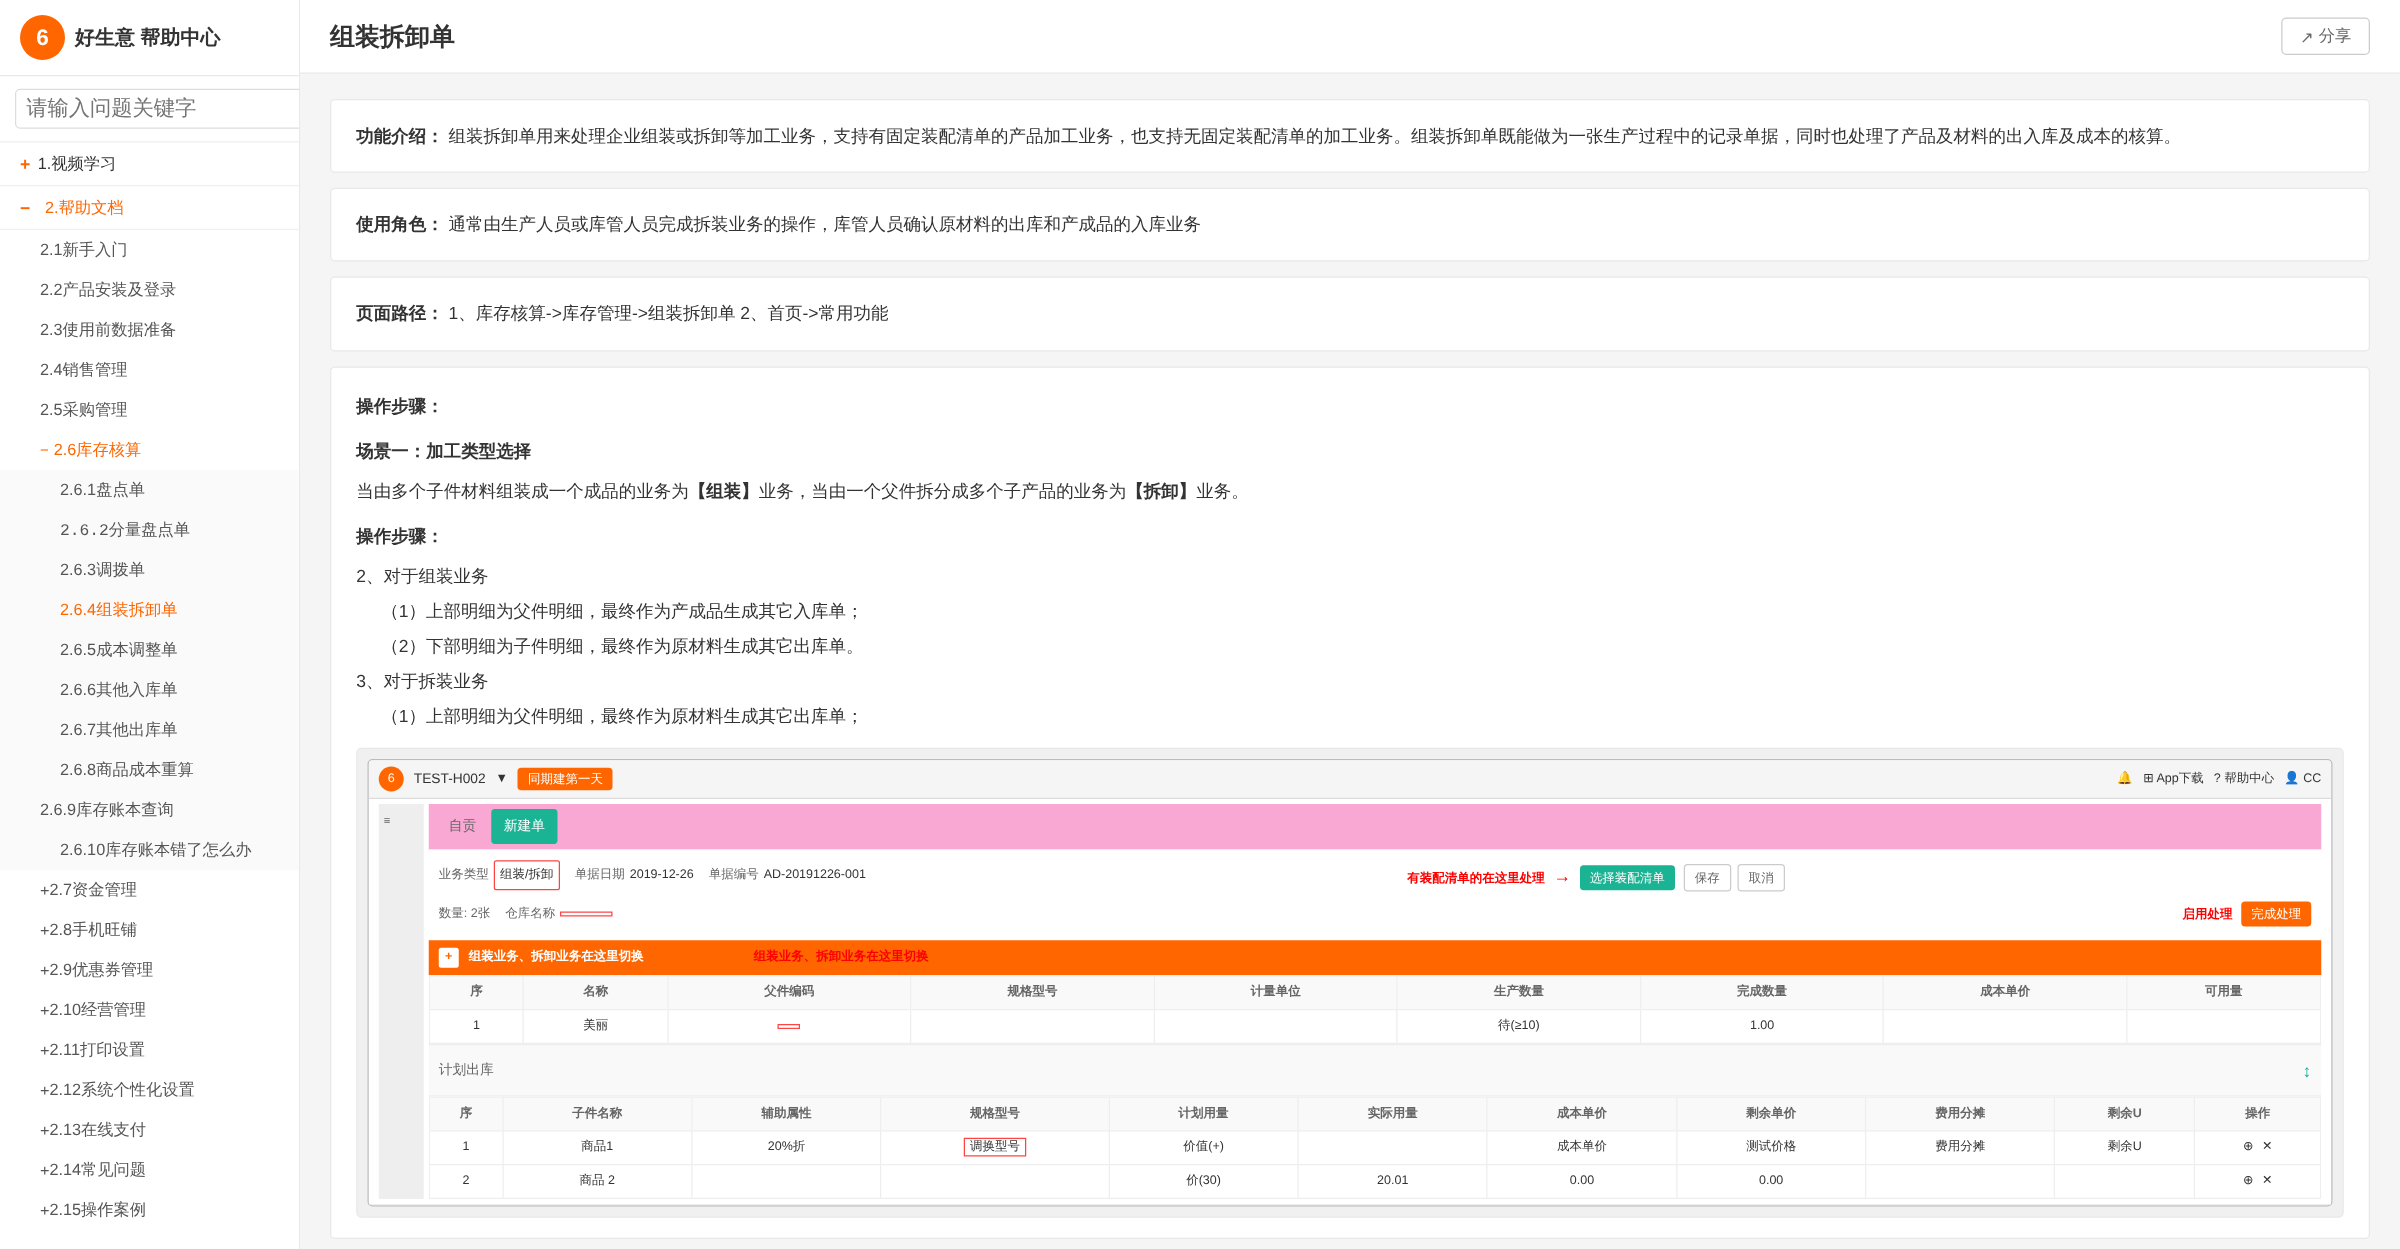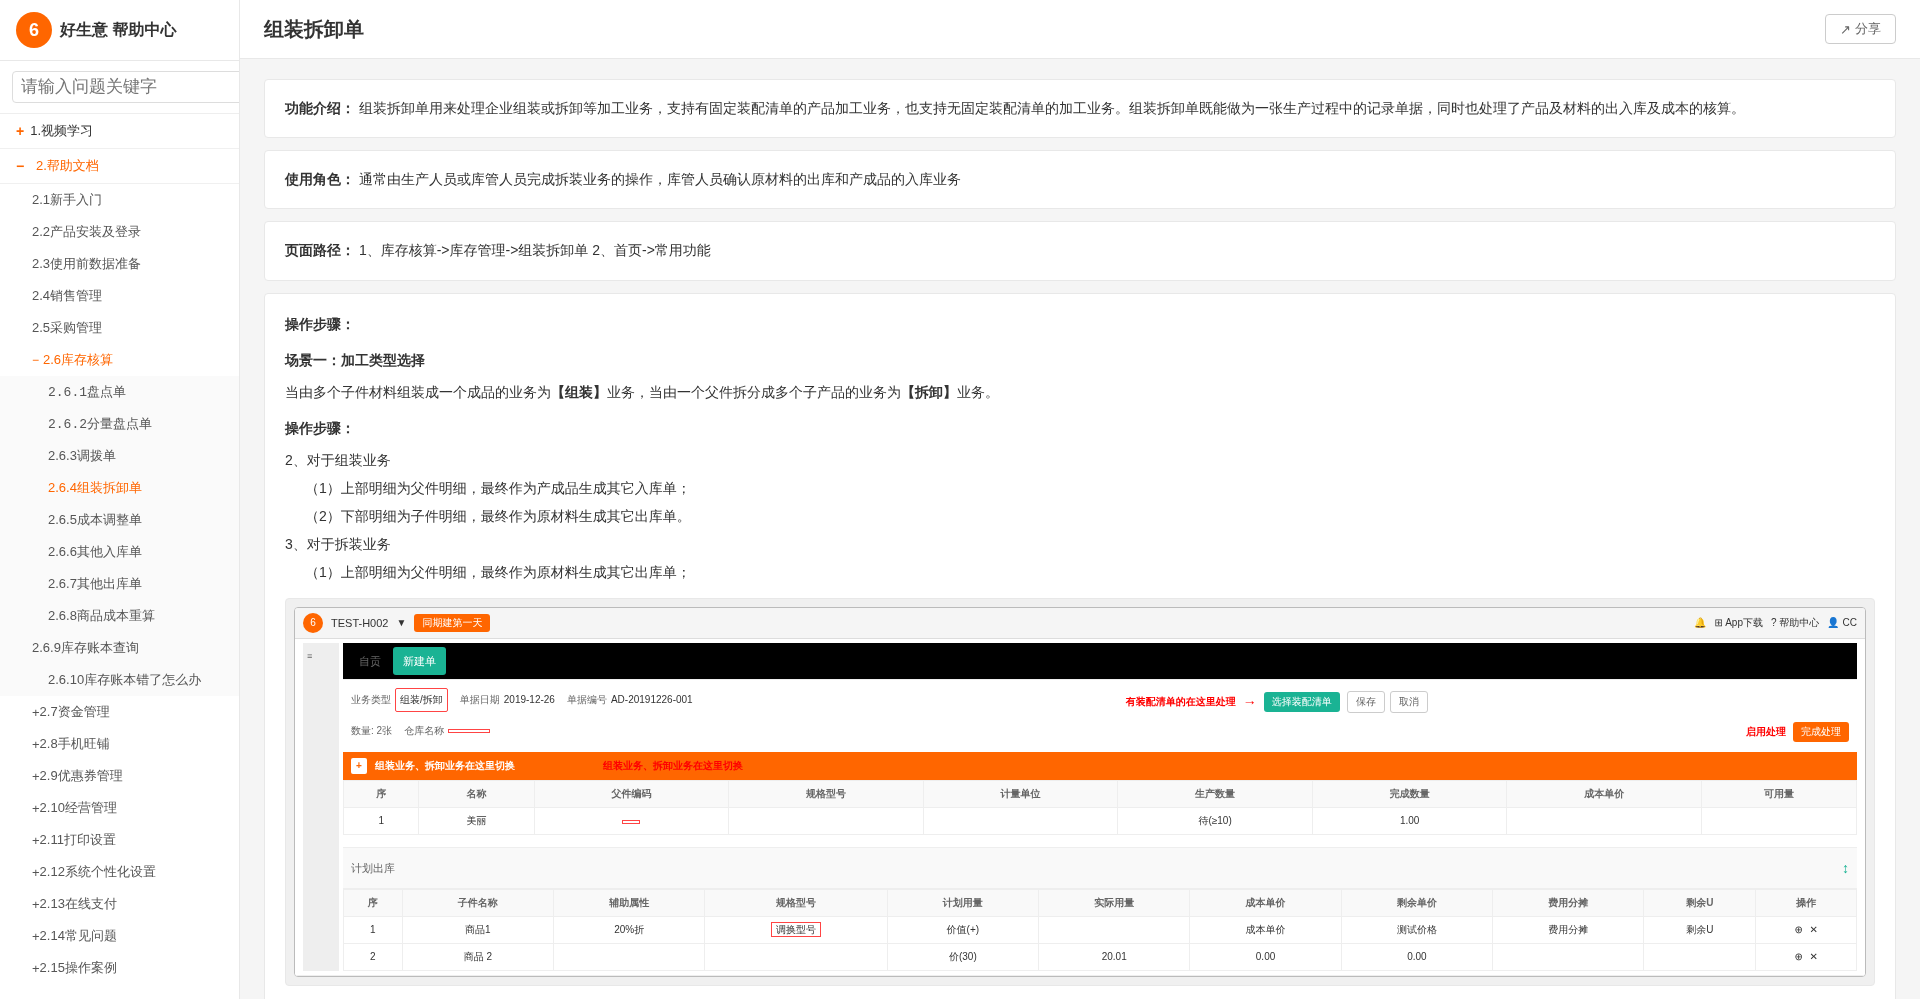--- a/index.html
+++ b/index.html
@@ -345,21 +345,21 @@
     </div>
     <div class="nav-sub-item">
       <span>2.5采购管理</span>
     </div>
 
     <div class="nav-sub-item active" style="color:#ff6600;">
       <span class="minus-icon" style="color:#ff6600;font-size:12px;margin-right:4px;">−</span>
       <span>2.6库存核算</span>
     </div>
 
-    <div class="nav-sub-item nav-sub-group" style="padding-left:48px;font-family:Liberation Mono, monospace;">
+    <div class="nav-sub-item nav-sub-group" style="padding-left:48px;">
       <span>2.6.1盘点单</span>
     </div>
     <div class="nav-sub-item nav-sub-group" style="padding-left:48px;font-family:Liberation Mono, monospace;">
       <span>2.6.2分量盘点单</span>
     </div>
     <div class="nav-sub-item nav-sub-group" style="padding-left:48px;">
       <span>2.6.3调拨单</span>
     </div>
     <div class="nav-sub-item nav-sub-group active" style="padding-left:48px;color:#ff6600;">
       <span>2.6.4组装拆卸单</span>
@@ -490,21 +490,21 @@
               <span>👤 CC</span>
             </div>
           </div>
 
           <div class="app-nav-bar" style="background:#fff;display:flex;align-items:center;">
             <div style="width:36px;background:#eee;padding:4px;display:flex;flex-direction:column;gap:2px;align-self:stretch;">
               <div style="font-size:9px;color:#666;">≡</div>
             </div>
             <div style="flex:1;display:flex;flex-direction:column;">
 
-              <div style="display:flex;align-items:center;gap:4px;padding:4px 8px;border-bottom:1px solid #eee;background:#000000;">
+              <div style="display:flex;align-items:center;gap:4px;padding:4px 8px;border-bottom:1px solid #eee;background:#f9a8d4;">
                 <span class="app-tab">自贡</span>
                 <span class="app-tab-active">新建单</span>
               </div>
 
               <div style="padding:6px 8px;background:#fff;">
 
                 <div style="display:flex;align-items:center;gap:12px;margin-bottom:6px;">
                   <div style="display:flex;align-items:center;gap:4px;">
                     <span style="font-size:10px;color:#666;">业务类型</span>
                     <span style="font-size:10px;border:1px solid #ff4444;padding:1px 4px;border-radius:2px;">组装/拆卸</span>
@@ -573,21 +573,21 @@
                       <td></td>
                       <td>待(≥10)</td>
                       <td>1.00</td>
                       <td></td>
                       <td></td>
                     </tr>
                   </tbody>
                 </table>
               </div>
 
-              <div class="section-divider" style="display:flex;align-items:center;justify-content:space-between;margin-top:12px;">
+              <div class="section-divider" style="display:flex;align-items:center;justify-content:space-between;">
                 <span>计划出库</span>
                 <span style="font-size:14px;color:#1ab394;">↕</span>
               </div>
 
               <div style="position:relative;">
 
                 <div style="overflow-x:auto;">
                   <table class="app-table" style="font-size:10px;">
                     <thead>
                       <tr>

